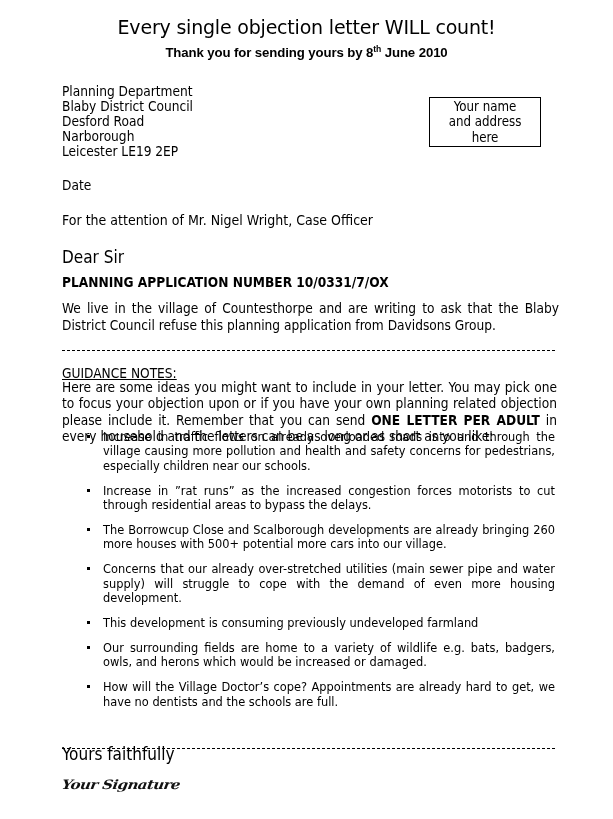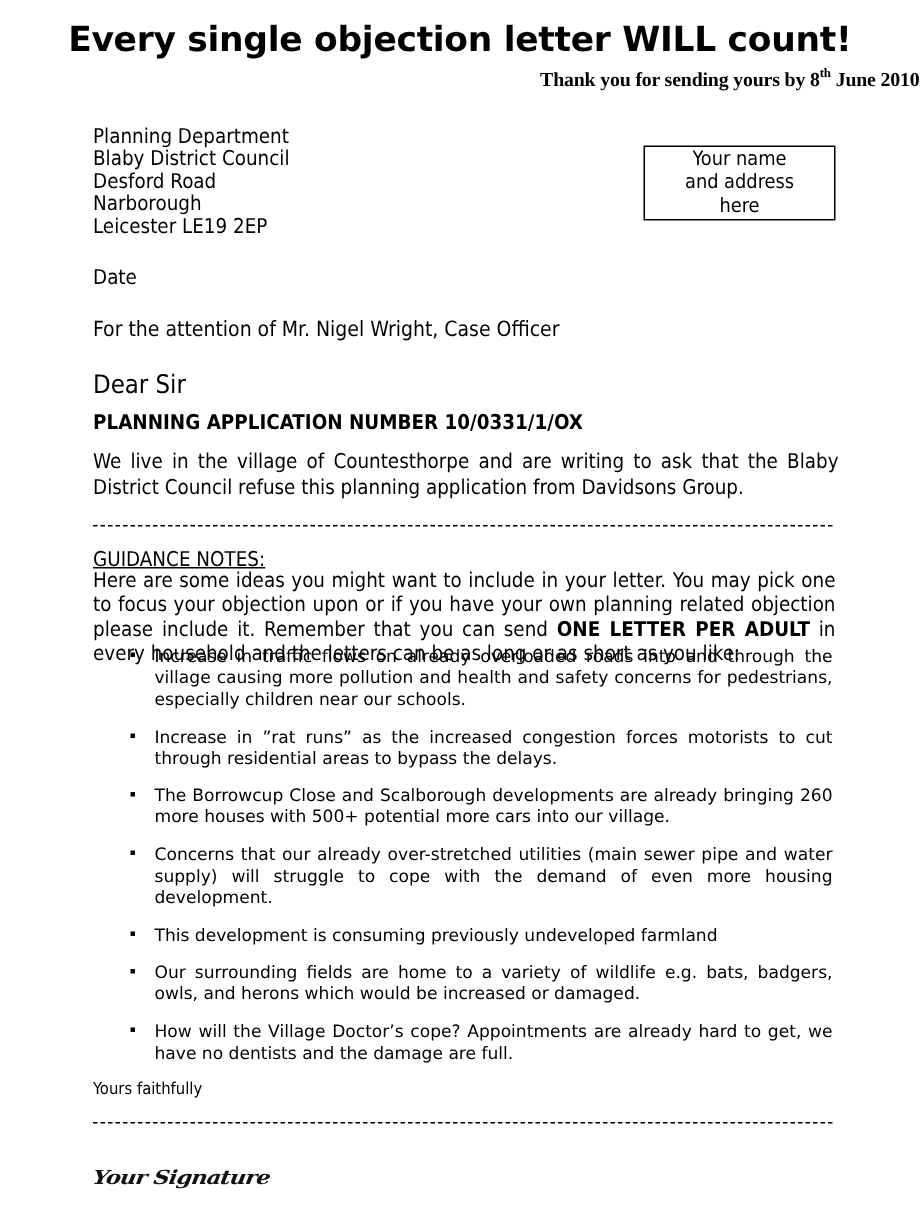--- a/index.html
+++ b/index.html
@@ -23,32 +23,32 @@
     background: #ffffff;
   }
 
   
   .title {
     position: absolute;
     left: 0; top: 14px;
     width: 613px;
     text-align: center;
     font-family: "DejaVu Sans", sans-serif;
-    font-weight: bold;
-    font-size: 23px;
+    font-weight: normal;
+    font-size: 19px;
     letter-spacing: -0.2px;
     line-height: 26px;
     white-space: nowrap;
   }
   .subtitle {
     position: absolute;
     left: 0; top: 44px;
     width: 613px;
-    text-align: right;
-    font-family: Liberation Serif, serif;
+    text-align: center;
+    font-family: Liberation Sans, sans-serif;
     font-weight: bold;
     font-size: 13.2px;
     letter-spacing: -0.1px;
     line-height: 18px;
     white-space: nowrap;
   }
   .subtitle sup {
     font-size: 8.6px;
     vertical-align: super;
     line-height: 0;
@@ -61,21 +61,21 @@
   .addr-block {
     position: absolute;
     left: 62px; top: 84px;
     font-size: 13.6px;
     line-height: 14.9px;
     white-space: pre-line;
   }
   .name-box {
     position: absolute;
     left: 429px; top: 97px;
-    width: 128px;
+    width: 112px;
     height: 50px;
     border: 1.3px solid #000;
     box-sizing: border-box;
     display: flex;
     align-items: center;
     justify-content: center;
     text-align: center;
     font-size: 13.2px;
     line-height: 15.2px;
     white-space: pre-line;
@@ -166,23 +166,23 @@
     top: 5px;
     width: 3px;
     height: 3px;
     background: #000;
   }
   .bullet-item .txt { display: block; }
 
   
   .yours {
     position: absolute;
-    left: 62px; top: 719px;
-    font-family: "Liberation Sans Narrow", "DejaVu Sans Condensed", "Liberation Sans", sans-serif;
-    font-size: 11px;
+    left: 62px; top: 744px;
+    font-family: "Liberation Sans Narrow", "DejaVu Sans Condensed", "Liberation Sans", sans-serif;
+    font-size: 17px;
     text-align: center;
   }
   .signature {
     position: absolute;
     left: 62px; top: 776px;
     font-family: "DejaVu Serif", serif;
     font-style: italic;
     font-weight: bold;
     font-size: 15px;
     transform: skewX(-9deg) scaleY(0.86);
@@ -210,21 +210,21 @@
   <div class="name-box">Your name
 and address
 here</div>
 
   <div class="line-date letter">Date</div>
 
   <div class="line-attn letter">For the attention of Mr. Nigel Wright, Case Officer</div>
 
   <div class="line-dear letter">Dear Sir</div>
 
-  <div class="line-appnum letter">PLANNING APPLICATION NUMBER 10/0331/1/OX</div>
+  <div class="line-appnum letter">PLANNING APPLICATION NUMBER 10/0331/7/OX</div>
 
   <div class="para-intro letter">We live in the village of Countesthorpe and are writing to ask that the Blaby District Council refuse this planning application from Davidsons Group.</div>
 
   <div class="dashed dashed-1"></div>
 
   <div class="guidance-heading">GUIDANCE NOTES:</div>
 
   <div class="guidance-body"><span>Here are some ideas you might want to include in your letter. You may pick one to focus your objection upon or if you have your own planning related objection please include it. Remember that you can send </span><b>ONE LETTER PER ADULT</b><span> in every household and the letters can be as long or as short as you like:</span></div>
 
   <div class="bullets">
@@ -247,21 +247,21 @@
     <div class="bullet-item">
       <span class="dot"></span>
       <span class="txt">This development is consuming previously undeveloped farmland</span>
     </div>
     <div class="bullet-item">
       <span class="dot"></span>
       <span class="txt">Our surrounding fields are home to a variety of wildlife e.g. bats, badgers, owls, and herons which would be increased or damaged.</span>
     </div>
     <div class="bullet-item">
       <span class="dot"></span>
-      <span class="txt">How will the Village Doctor’s cope? Appointments are already hard to get, we have no dentists and the damage are full.</span>
+      <span class="txt">How will the Village Doctor’s cope? Appointments are already hard to get, we have no dentists and the schools are full.</span>
     </div>
   </div>
 
   <div class="dashed dashed-2"></div>
 
   <div class="yours">Yours faithfully</div>
 
   <div class="signature">Your Signature</div>
 
 </div>

